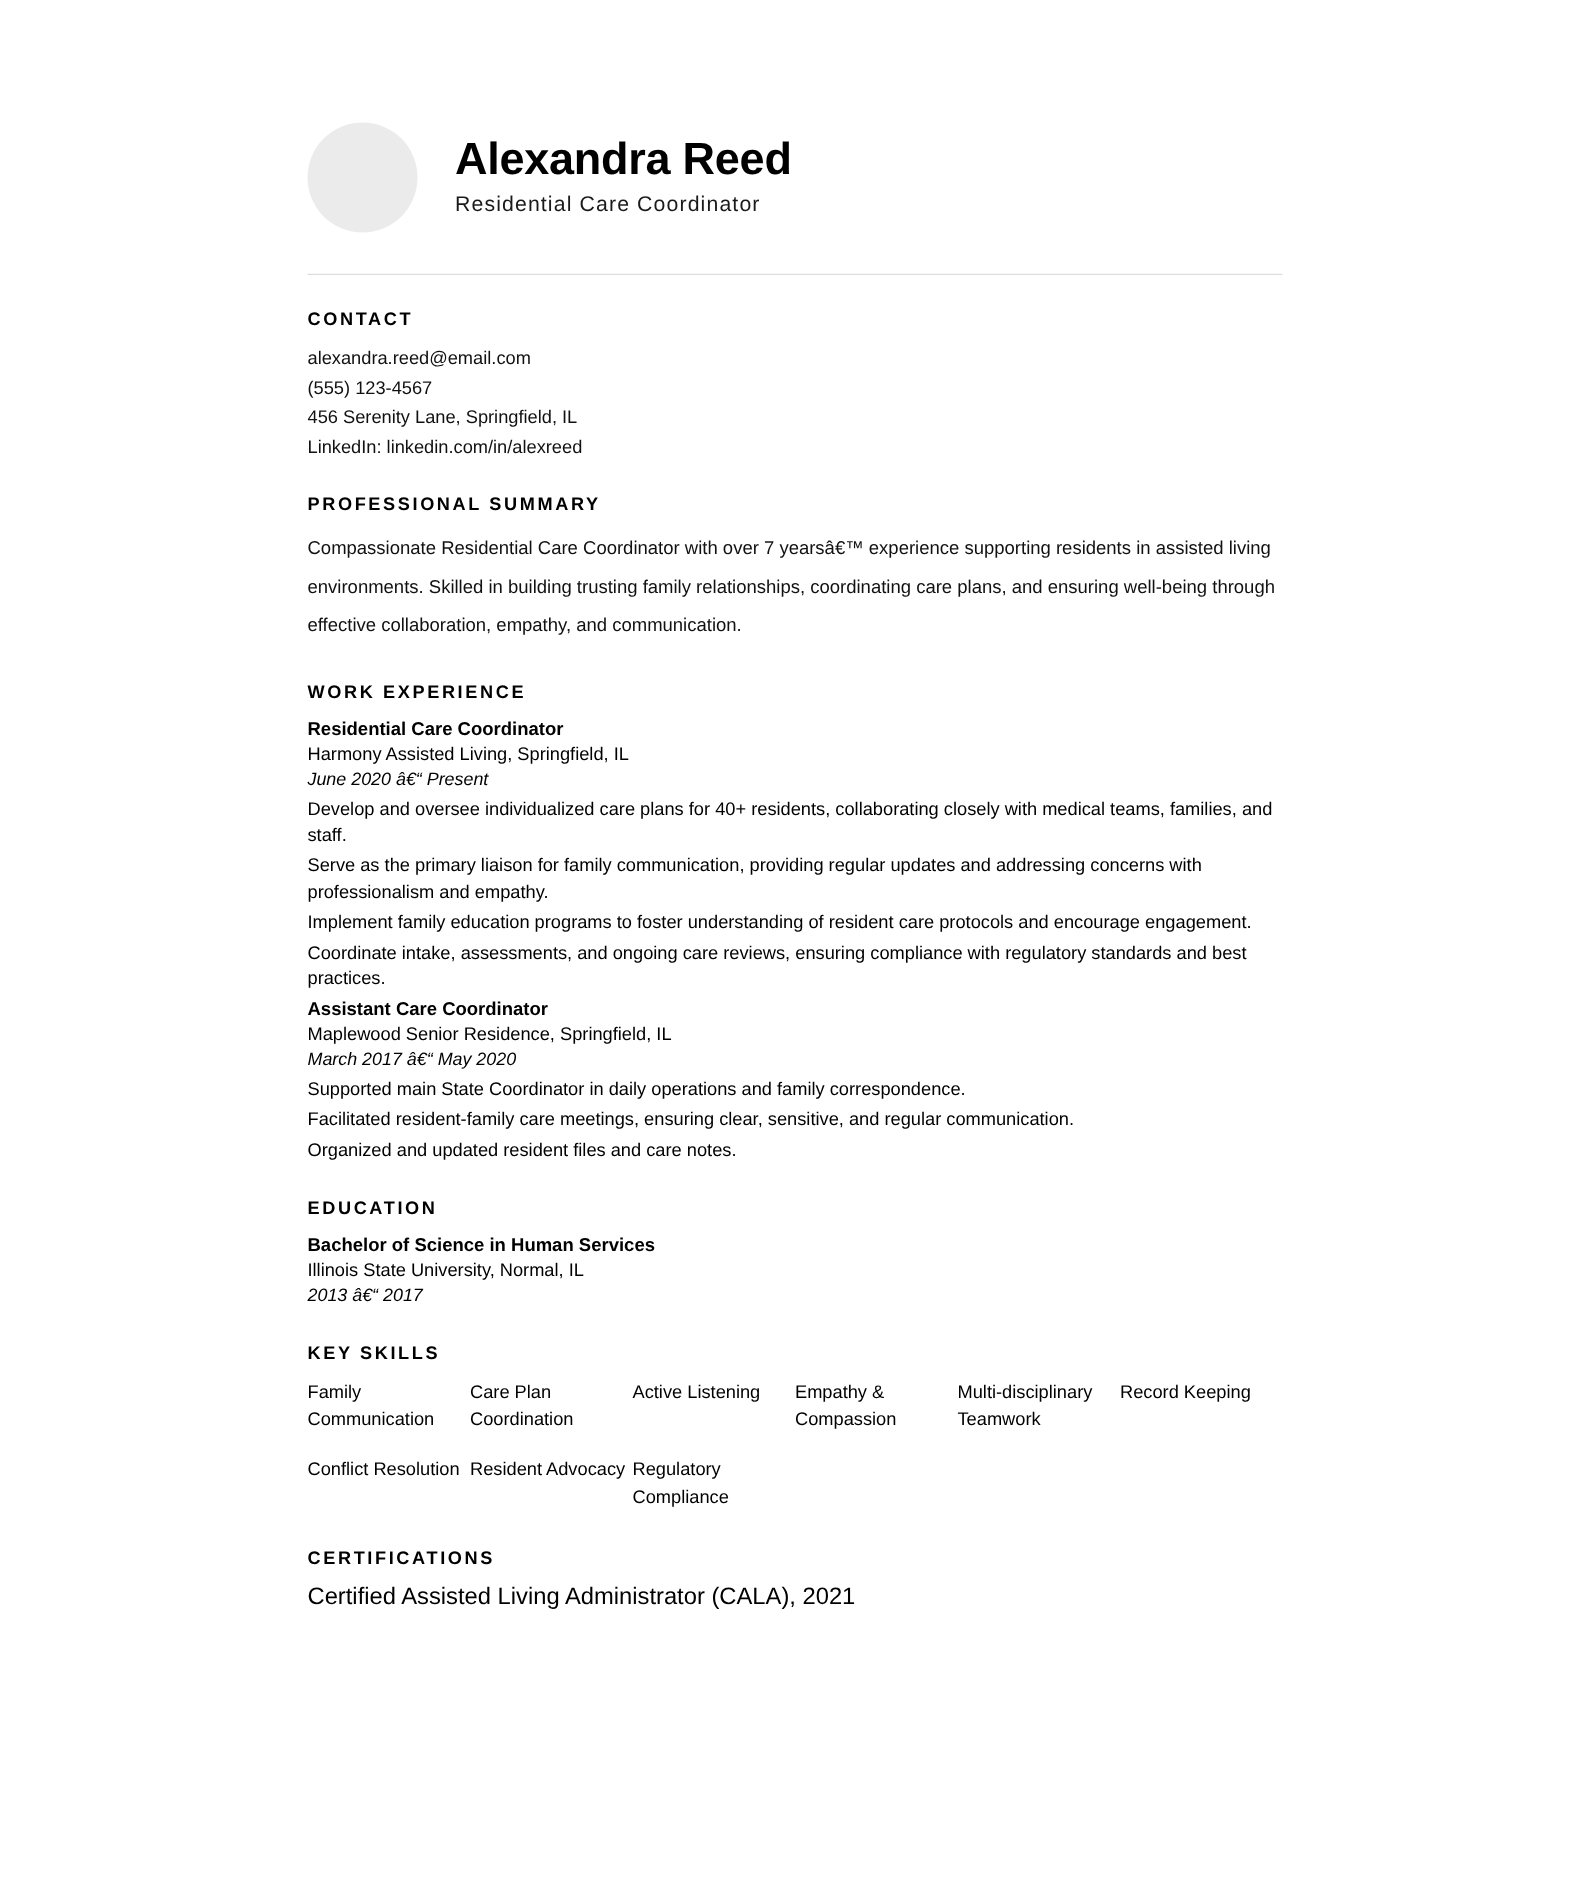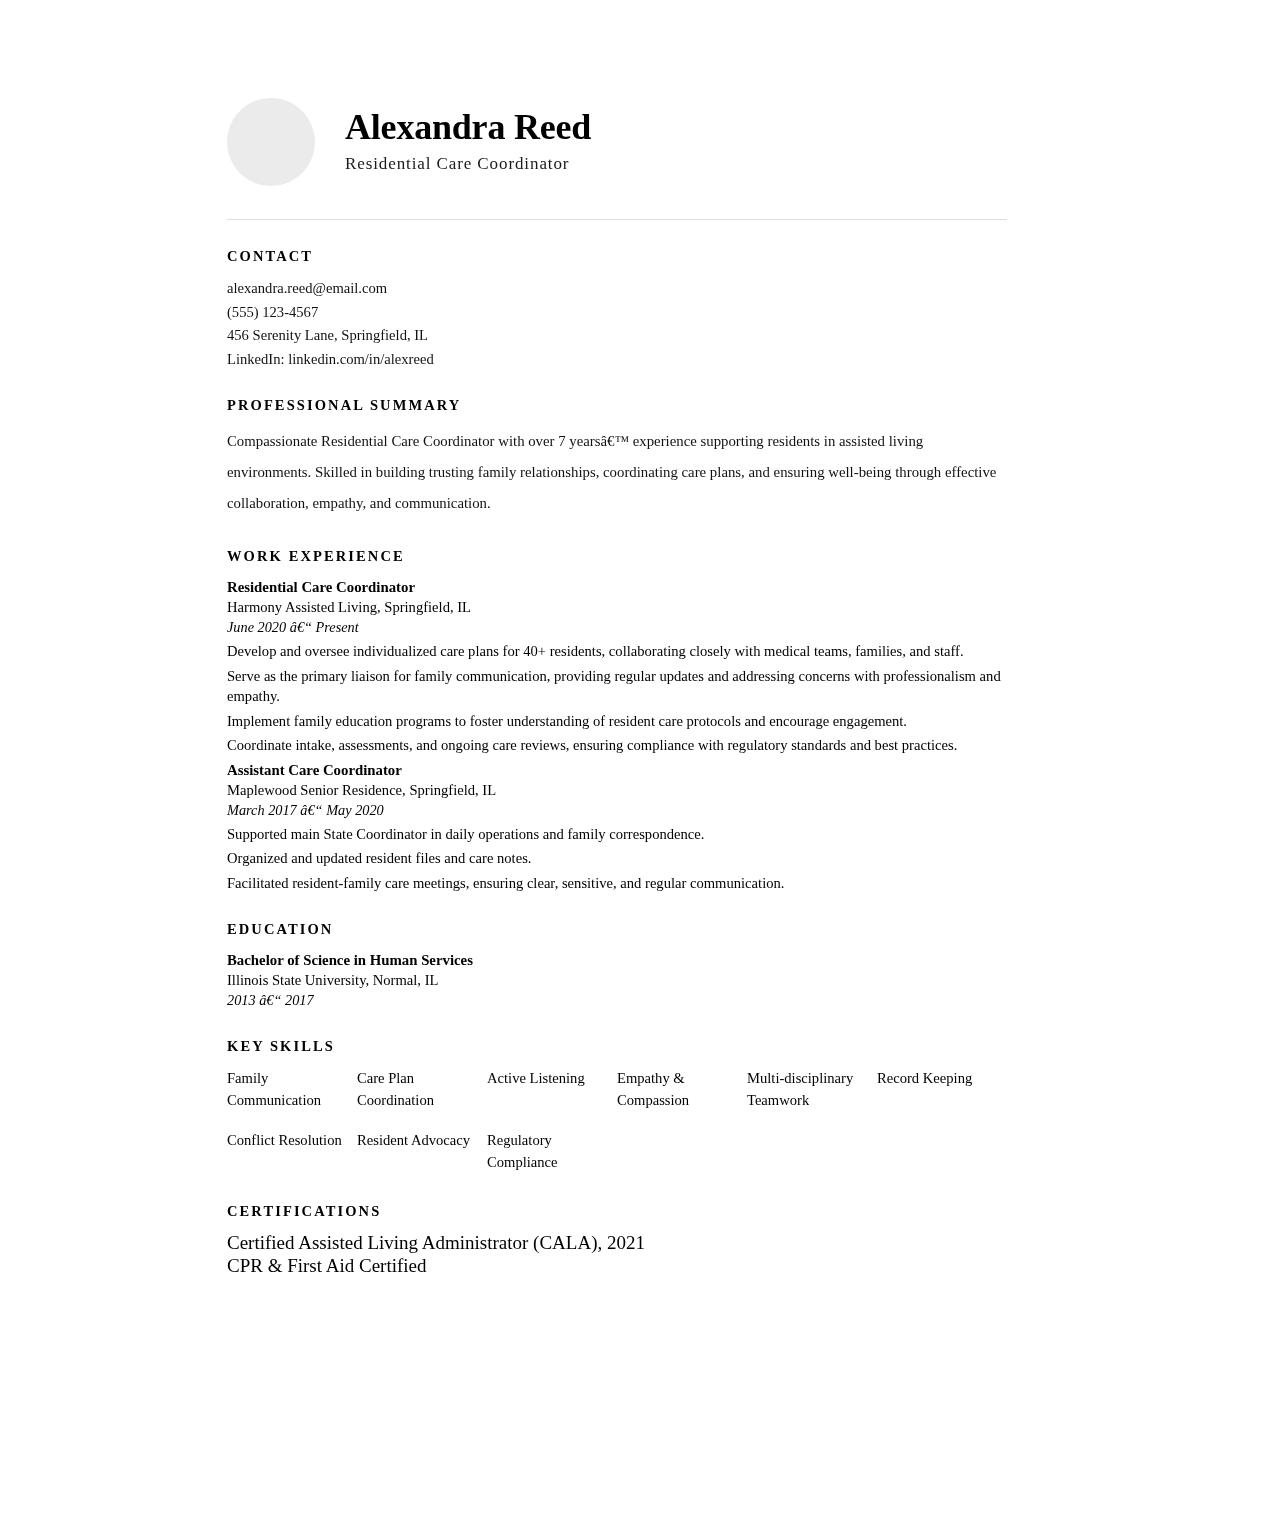--- a/index.html
+++ b/index.html
@@ -16,24 +16,23 @@
   }
   .page {
     position: relative;
     width: 1263px;
     height: 1520px;
     box-sizing: border-box;
     padding: 0;
   }
   .content {
     position: absolute;
-    left: 227px;
+    left: 246px;
     top: 0;
     width: 780px;
-    font-family: Liberation Serif, serif;
   }
 
   
   .header {
     display: flex;
     align-items: center;
     padding-top: 98px;
     gap: 30px;
   }
   .avatar {
@@ -214,22 +213,22 @@
         <div class="bullet">Serve as the primary liaison for family communication, providing regular updates and addressing concerns with professionalism and empathy.</div>
         <div class="bullet">Implement family education programs to foster understanding of resident care protocols and encourage engagement.</div>
         <div class="bullet">Coordinate intake, assessments, and ongoing care reviews, ensuring compliance with regulatory standards and best practices.</div>
       </div>
 
       <div class="job">
         <div class="job-role">Assistant Care Coordinator</div>
         <div class="job-company">Maplewood Senior Residence, Springfield, IL</div>
         <div class="job-dates">March 2017 â€“ May 2020</div>
         <div class="bullet">Supported main State Coordinator in daily operations and family correspondence.</div>
+        <div class="bullet">Facilitated resident-family care meetings, ensuring clear, sensitive, and regular communication.</div>
         <div class="bullet">Organized and updated resident files and care notes.</div>
-        <div class="bullet">Facilitated resident-family care meetings, ensuring clear, sensitive, and regular communication.</div>
       </div>
     </div>
 
     <div class="section sec-edu">
       <div class="section-heading">EDUCATION</div>
       <div class="edu-degree">Bachelor of Science in Human Services</div>
       <div class="edu-school">Illinois State University, Normal, IL</div>
       <div class="edu-dates">2013 â€“ 2017</div>
     </div>
 
@@ -244,17 +243,16 @@
         <div class="skill">Record Keeping</div>
         <div class="skill">Conflict Resolution</div>
         <div class="skill">Resident Advocacy</div>
         <div class="skill">Regulatory Compliance</div>
       </div>
     </div>
 
     <div class="section sec-cert">
       <div class="section-heading">CERTIFICATIONS</div>
       <div class="cert">Certified Assisted Living Administrator (CALA), 2021</div>
-      <div class="cert">CPR &amp; First Aid Certified</div>
     </div>
 
   </div>
 </div>
 
 </body></html>

